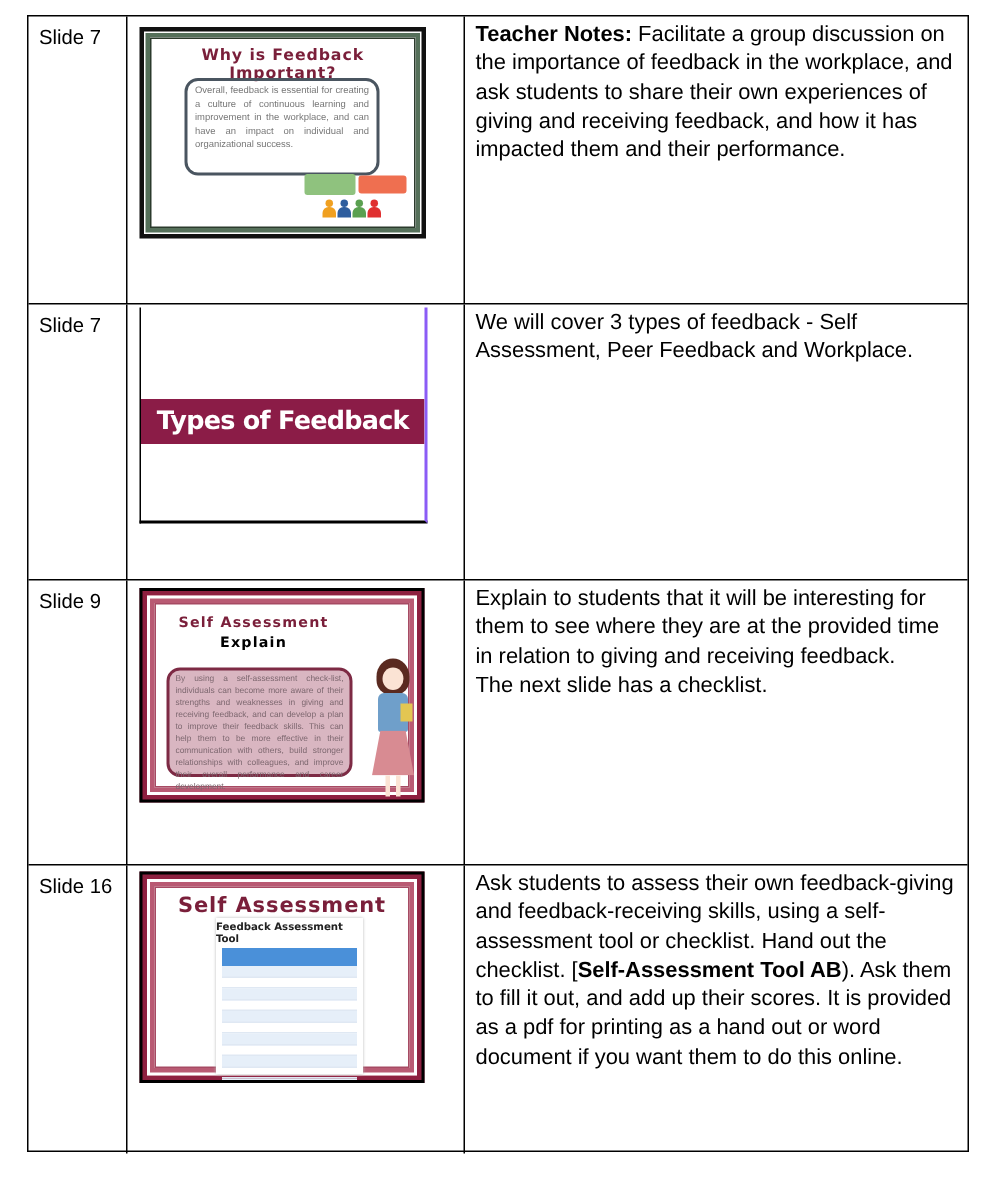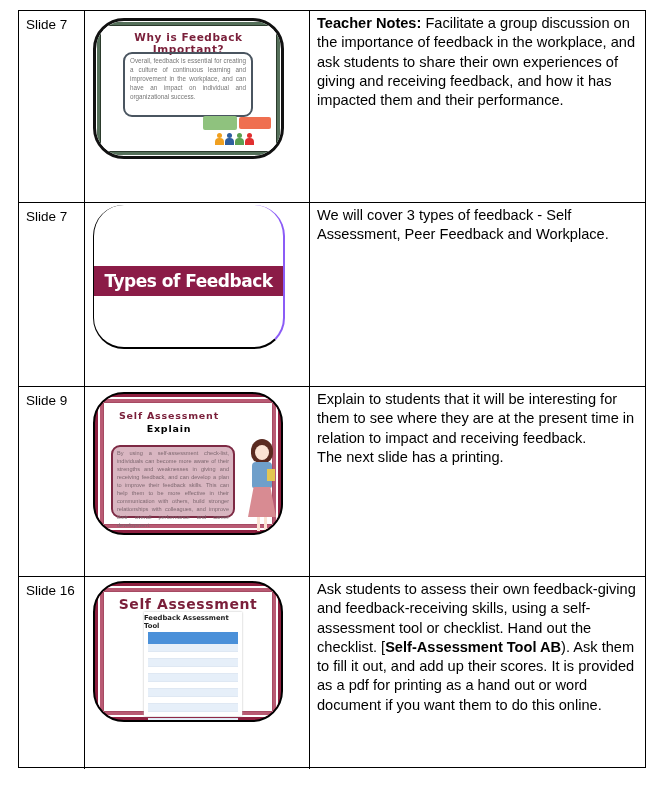--- a/index.html
+++ b/index.html
@@ -7,21 +7,21 @@
   .tbl { position:absolute; left:18px; top:10px; width:628px; height:758px; border:1px solid #000; box-sizing:border-box; }
   .row { position:absolute; left:0; width:100%; border-bottom:1px solid #000; box-sizing:border-box; }
   .row:last-child { border-bottom:none; }
   .c1, .c2, .c3 { position:absolute; top:0; bottom:0; box-sizing:border-box; }
   .c1 { left:0; width:66px; border-right:1px solid #000; padding:6px 6px 0 7px; font-size:13.5px; }
   .c2 { left:66px; width:225px; border-right:1px solid #000; }
   .c3 { left:291px; right:0; padding:3px 6px 0 7px; font-size:14.6px; line-height:19.3px; }
   .c3 b { font-weight:bold; }
 
   
-  .slide { position:absolute; box-sizing:border-box; background:#fff; overflow:hidden;border-radius:31px; }
+  .slide { position:absolute; box-sizing:border-box; background:#fff; overflow:hidden; }
   
   .s7 { left:8px; top:7px; width:191px; height:141px; border:3px solid #111; }
   .s7 .fr1 { position:absolute; inset:1px; border:3px solid #55705a; }
   .s7 .fr2 { position:absolute; inset:4px; border:1px solid #2b3a2c; background:#fff; }
   .s7 .title { position:absolute; left:0; right:0; top:5px; text-align:center; color:#7a1f3a; font-weight:bold; font-size:10.5px; letter-spacing:0.6px; font-family:"DejaVu Sans", sans-serif; }
   .s7 .bubble { position:absolute; left:22px; top:26px; width:130px; height:65px; border:2px solid #4a5560; border-radius:9px; padding:2px 5px; box-sizing:border-box; font-size:6.3px; line-height:9px; color:#777; text-align:justify; }
   .s7 .sb1 { position:absolute; left:102px; top:90px; width:34px; height:14px; background:#8fc27e; border-radius:2px; }
   .s7 .sb2 { position:absolute; left:138px; top:91px; width:32px; height:12px; background:#ef6f50; border-radius:2px; }
   .person { position:absolute; width:9px; height:12px; }
   .person .hd { position:absolute; left:2px; top:0; width:5px; height:5px; border-radius:50%; }
@@ -123,22 +123,22 @@
               <div class="girl-book"></div>
               <div class="girl-skirt"></div>
               <div class="girl-leg1"></div>
               <div class="girl-leg2"></div>
             </div>
           </div>
         </div>
       </div>
     </div>
     <div class="c3">
-      <div>Explain to students that it will be interesting for them to see where they are at the present time in relation to impact and receiving feedback.</div>
-      <div>The next slide has a printing.</div>
+      <div>Explain to students that it will be interesting for them to see where they are at the provided time in relation to giving and receiving feedback.</div>
+      <div>The next slide has a checklist.</div>
     </div>
   </div>
 
   <div class="row" style="top:566px;height:192px;">
     <div class="c1">Slide 16</div>
     <div class="c2">
       <div class="slide s10">
         <div class="in1">
           <div class="in2">
             <div class="t"><span class="a">Self Assessment </span><span class="b">Check-List</span></div>

